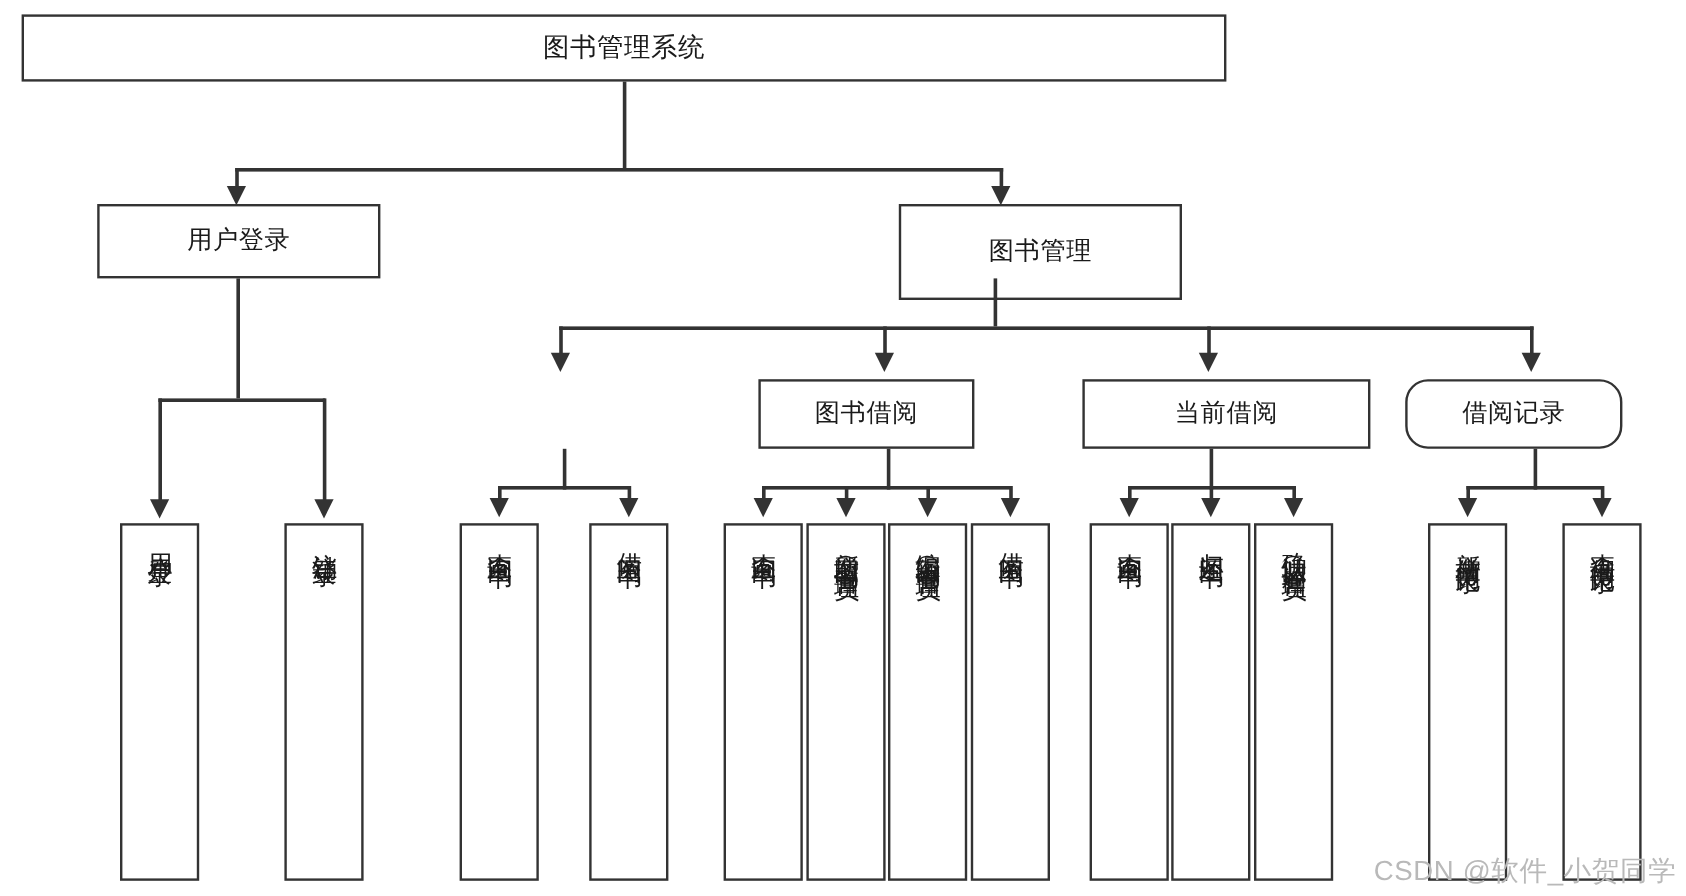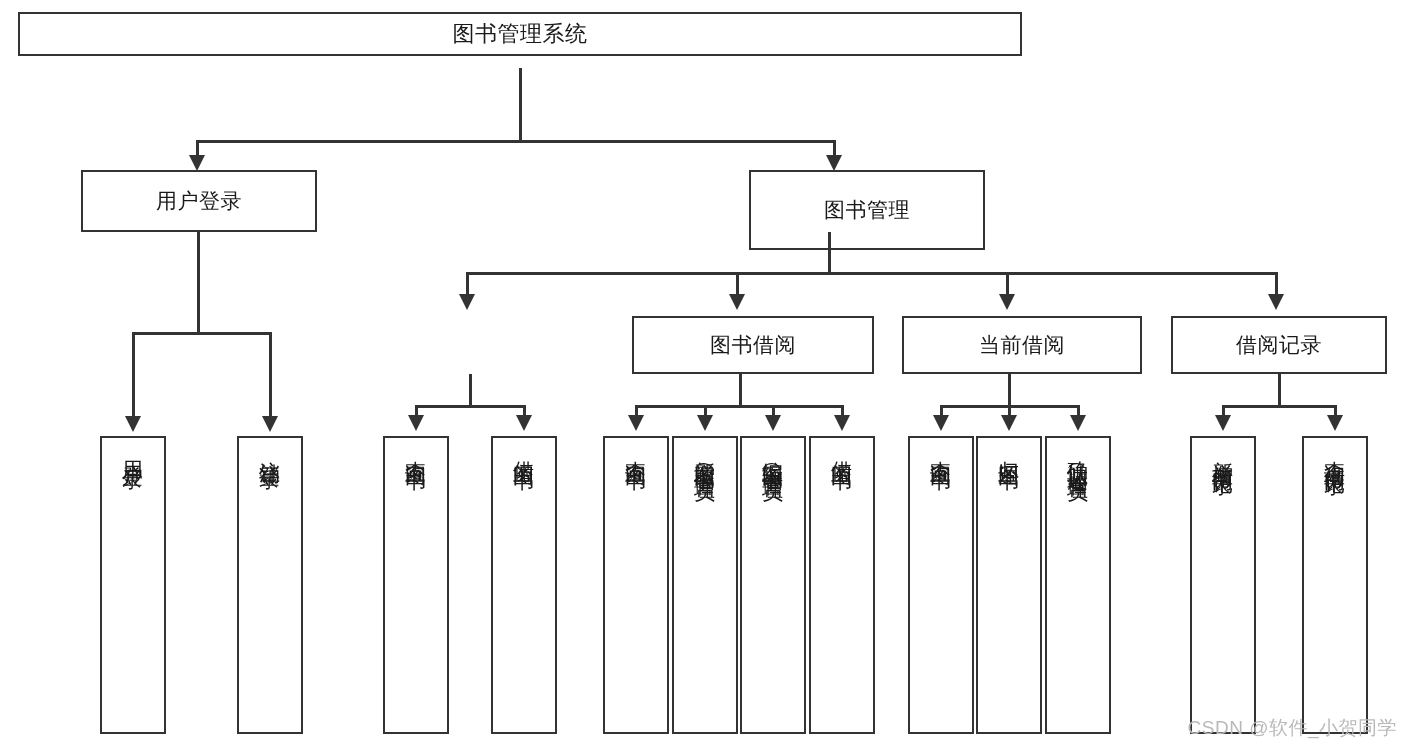--- a/index.html
+++ b/index.html
@@ -73,33 +73,33 @@
     height: 0;
     border-left: 8px solid transparent;
     border-right: 8px solid transparent;
     border-top: 16px solid #333333;
   }
   
   #watermark {
     position: absolute;
     right: 8px;
     bottom: 6px;
-    font-size: 19px;
+    font-size: 23px;
     color: #b9b9b9;
     white-space: nowrap;
     letter-spacing: 0.5px;
     pointer-events: none;
   }
 </style>
 </head>
 <body>
 
 <div id="canvas">
 
-  <div class="node horiz root" style="left:18px; top:12px; width:1004px; height:44px;">
+  <div class="node horiz root" style="left:18px; top:12px; width:1004px; height:56px;">
     <span class="label">图书管理系统</span>
   </div>
 
   <div class="vline" style="left:519px; top:68px; height:72px;"></div>
   <div class="hline" style="left:196px; top:140px; width:640px;"></div>
   <div class="vline" style="left:196px; top:140px; height:22px;"></div>
   <div class="arrow" style="left:189px; top:155px;"></div>
   <div class="vline" style="left:833px; top:140px; height:22px;"></div>
   <div class="arrow" style="left:826px; top:155px;"></div>
 
@@ -122,27 +122,27 @@
   <div class="hline" style="left:466px; top:272px; width:812px;"></div>
   <div class="vline" style="left:466px; top:272px; height:28px;"></div>
   <div class="arrow" style="left:459px; top:294px;"></div>
   <div class="vline" style="left:736px; top:272px; height:28px;"></div>
   <div class="arrow" style="left:729px; top:294px;"></div>
   <div class="vline" style="left:1006px; top:272px; height:28px;"></div>
   <div class="arrow" style="left:999px; top:294px;"></div>
   <div class="vline" style="left:1275px; top:272px; height:28px;"></div>
   <div class="arrow" style="left:1268px; top:294px;"></div>
 
-  <div class="node horiz" style="left:632px; top:316px; width:242px; height:58px;justify-content:center;">
+  <div class="node horiz" style="left:632px; top:316px; width:180px; height:58px;justify-content:center;">
     <span class="label">图书借阅</span>
   </div>
   <div class="node horiz" style="left:902px; top:316px; width:240px; height:58px;">
     <span class="label">当前借阅</span>
   </div>
-  <div class="node horiz" style="left:1171px; top:316px; width:216px; height:58px;">
+  <div class="node horiz" style="left:1171px; top:316px; width:181px; height:58px;border-radius:19px;">
     <span class="label">借阅记录</span>
   </div>
 
   <div class="vline" style="left:469px; top:374px; height:34px;"></div>
   <div class="hline" style="left:415px; top:405px; width:110px;"></div>
   <div class="vline" style="left:415px; top:405px; height:12px;"></div>
   <div class="arrow" style="left:408px; top:415px;"></div>
   <div class="vline" style="left:523px; top:405px; height:12px;"></div>
   <div class="arrow" style="left:516px; top:415px;"></div>
 

